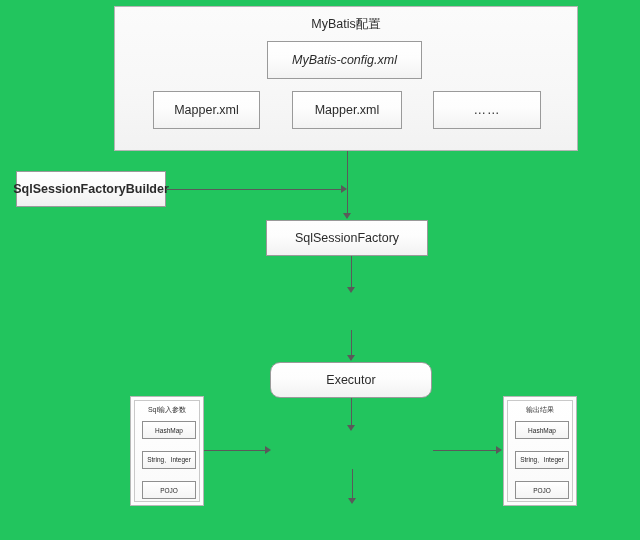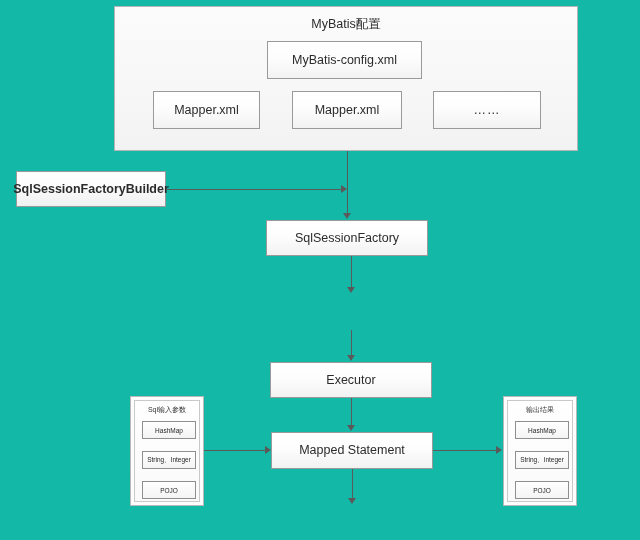--- a/index.html
+++ b/index.html
@@ -4,21 +4,21 @@
 <style>
   html, body {
     margin: 0;
     padding: 0;
     background: #ffffff;
   }
   #canvas {
     position: relative;
     width: 640px;
     height: 540px;
-    background: #14b8a6;
+    background: #22c55e;
     font-family: "Liberation Sans", "DejaVu Sans", sans-serif;
     overflow: hidden;
   }
 
   
   .box {
     position: absolute;
     box-sizing: border-box;
     border: 1px solid #9a9a9a;
     background: linear-gradient(to bottom, #ffffff 0%, #fdfdfd 45%, #f2f2f2 100%);
@@ -50,20 +50,21 @@
     font-size: 12.5px;
     color: #2b2b2b;
   }
 
   #box-config-xml {
     left: 267px;
     top: 41px;
     width: 155px;
     height: 38px;
     font-size: 12.5px;
+    font-style: italic;
   }
   #box-mapper-1 {
     left: 153px;
     top: 91px;
     width: 107px;
     height: 38px;
     font-size: 12.5px;
   }
   #box-mapper-2 {
     left: 292px;
@@ -104,20 +105,21 @@
     width: 162px;
     height: 36px;
     font-size: 12.5px;
   }
   #box-executor {
     left: 270px;
     top: 362px;
     width: 162px;
     height: 36px;
     font-size: 12.5px;
+    border-radius: 10px;
   }
   #box-mapped {
     left: 271px;
     top: 432px;
     width: 162px;
     height: 37px;
     font-size: 12.5px;
   }
 
   
@@ -245,21 +247,20 @@
 
 
   <div class="line-v" style="left:351px; top:330px; height:26px;"></div>
   <div class="arrow-down" style="left:347px; top:355px;"></div>
 
   <div class="box" id="box-executor">Executor</div>
 
   <div class="line-v" style="left:351px; top:398px; height:28px;"></div>
   <div class="arrow-down" style="left:347px; top:425px;"></div>
 
-  <div class="box" id="box-mapped">Mapped Statement</div>
 
   <div class="side-panel" id="panel-input">
     <div class="side-panel-inner">
       <div class="side-title">Sql输入参数</div>
       <div class="side-item i0">HashMap</div>
       <div class="side-item i1">String、Integer</div>
       <div class="side-item i2">POJO</div>
     </div>
   </div>
 

